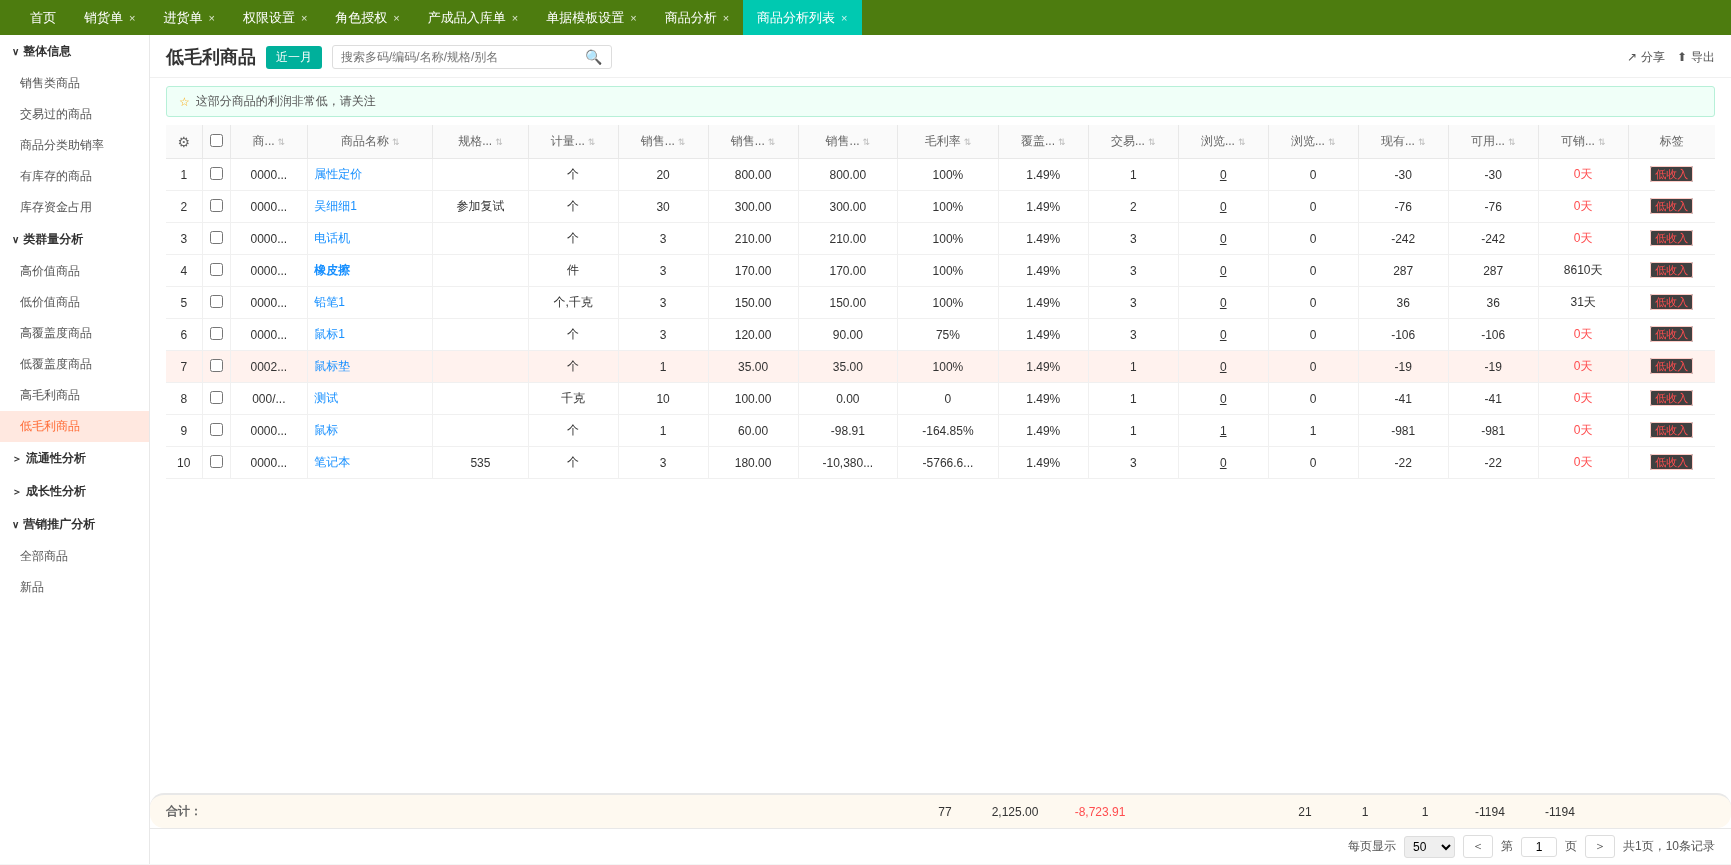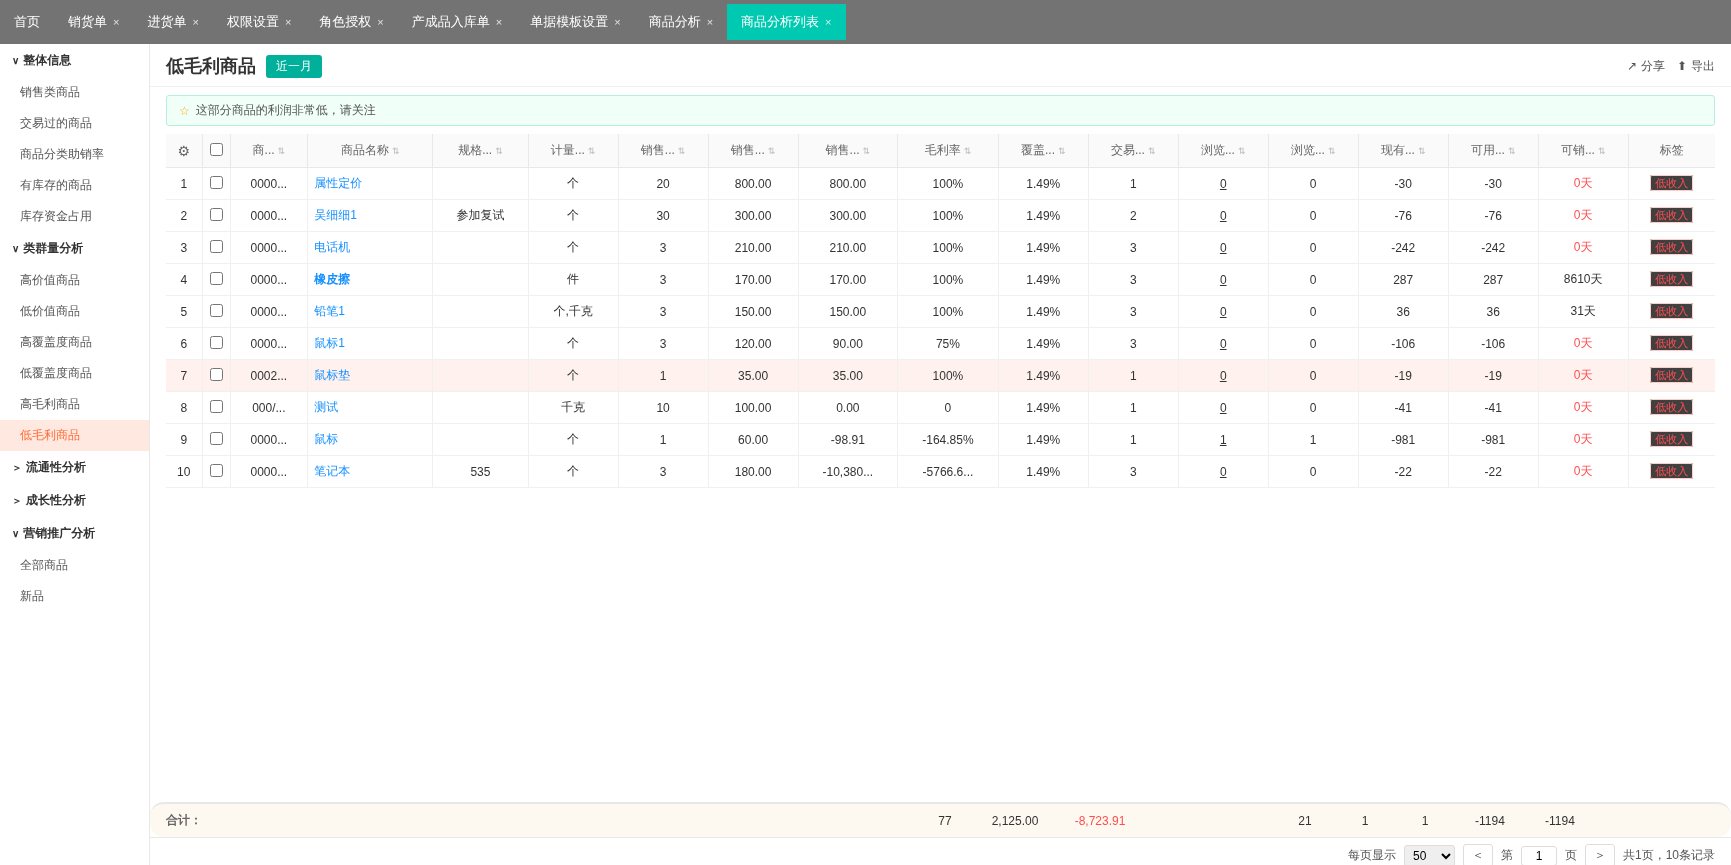--- a/index.html
+++ b/index.html
@@ -1,24 +1,24 @@
 <!DOCTYPE html>
 <html><head>
   <meta charset="utf-8">
   <style>
     * { box-sizing: border-box; margin: 0; padding: 0; }
     body { font-family: "Microsoft YaHei", "PingFang SC", sans-serif; font-size: 12px; background: #f5f5f5; color: #333; }
 
     
     .top-nav {
-      background: #737373;
-      display: flex;
-      align-items: center;
-      height: 44px;
-      padding: 0 0;
+      background: #4d7c0f;
+      display: flex;
+      align-items: center;
+      height: 35px;
+      padding: 0 16px;
       gap: 0;
     }
     .nav-item {
       color: #fff;
       padding: 0 14px;
       height: 36px;
       line-height: 36px;
       cursor: pointer;
       font-size: 13px;
       white-space: nowrap;
@@ -379,20 +379,24 @@
       <div class="sidebar-item">
         <span>新品</span>
       </div>
     </div>
 
     <div class="content">
 
       <div class="page-header">
         <span class="page-title">低毛利商品</span>
         <button class="filter-btn">近一月</button>
+        <div class="search-box">
+          <input type="text" placeholder="搜索多码/编码/名称/规格/别名" style="">
+          <span class="search-icon-btn">🔍</span>
+        </div>
         <div class="header-actions">
           <div class="action-btn">
             <span>↗</span>
             <span>分享</span>
           </div>
           <div class="action-btn">
             <span>⬆</span>
             <span>导出</span>
           </div>
         </div>

